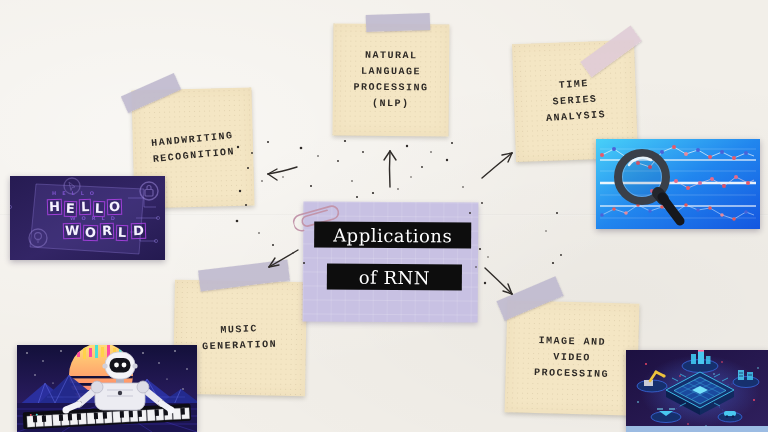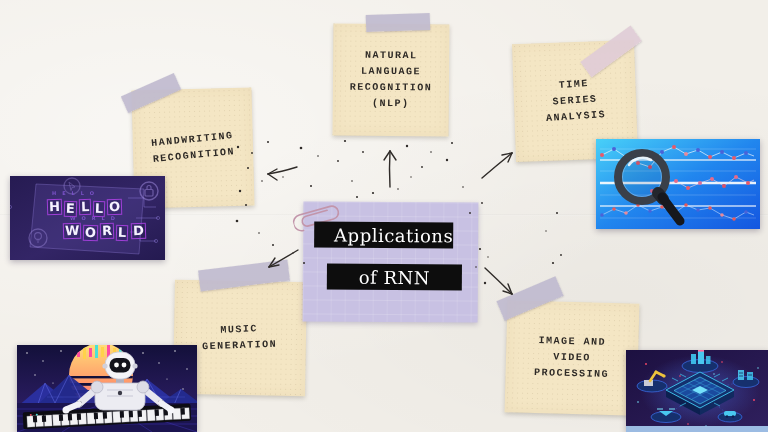--- a/index.html
+++ b/index.html
@@ -24,21 +24,21 @@
   .tape-pink{background:rgba(224,204,214,.92);}
   
   .card{position:absolute;left:303px;top:202px;width:175px;height:120px;background:#c8c1e3;
         background-image:linear-gradient(rgba(255,255,255,.16) 1px, transparent 1px),
                          linear-gradient(90deg, rgba(255,255,255,.12) 1px, transparent 1px);
         background-size:14px 14px;
         transform:rotate(.4deg);box-shadow:0 2px 5px rgba(70,60,110,.25);z-index:4;}
   .title-bar{position:absolute;background:#0d0d0d;color:#ffffff;
              font-family:"DejaVu Serif",serif;font-size:18px;letter-spacing:.5px;
              display:flex;align-items:center;justify-content:center;}
-  .bar1{left:11px;top:20px;width:139px;height:26px;justify-content:flex-end;}
+  .bar1{left:11px;top:20px;width:157px;height:26px;}
   .bar2{left:24px;top:62px;width:135px;height:26px;}
   .paperclip{position:absolute;left:-10px;top:2px;transform:rotate(-16deg);}
   
   .photo{position:absolute;z-index:5;box-shadow:0 2px 6px rgba(40,30,60,.3);overflow:hidden;}
   .ph-hello{left:10px;top:176px;width:155px;height:84px;}
   .ph-ts{left:596px;top:139px;width:164px;height:90px;}
   .ph-robot{left:17px;top:345px;width:180px;height:87px;}
   .ph-tech{left:626px;top:350px;width:142px;height:82px;}
   .overlay{position:absolute;left:0;top:0;z-index:6;pointer-events:none;}
   
@@ -63,21 +63,21 @@
   <div class="crease"></div>
 
   <div class="note" style="left:133px;top:89px;width:120px;height:118px;transform:rotate(-1.5deg);">
     <span class="note-text" style="transform:rotate(-4deg);">HANDWRITING
 RECOGNITION</span>
   </div>
 
   <div class="note" style="left:333px;top:24px;width:116px;height:112px;transform:rotate(.5deg);">
     <span class="note-text">NATURAL
 LANGUAGE
-RECOGNITION
+PROCESSING
 (NLP)</span>
   </div>
 
   <div class="note" style="left:514px;top:42px;width:122px;height:118px;transform:rotate(-2deg);">
     <span class="note-text" style="transform:rotate(-2deg);">TIME
 SERIES
 ANALYSIS</span>
   </div>
 
   <div class="note" style="left:174px;top:281px;width:132px;height:114px;transform:rotate(1deg);">

